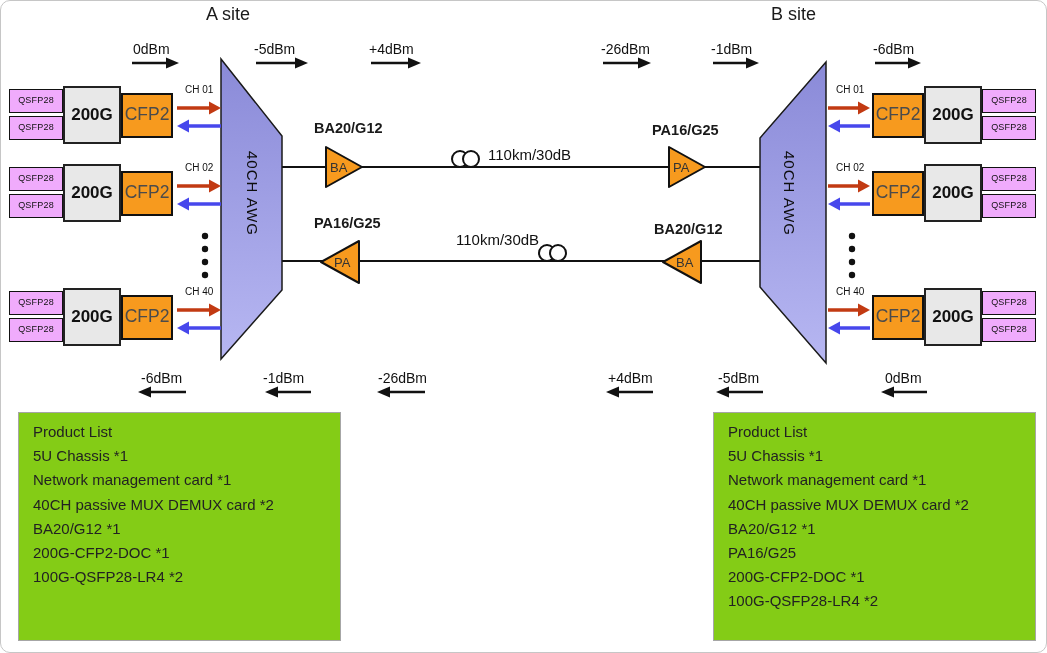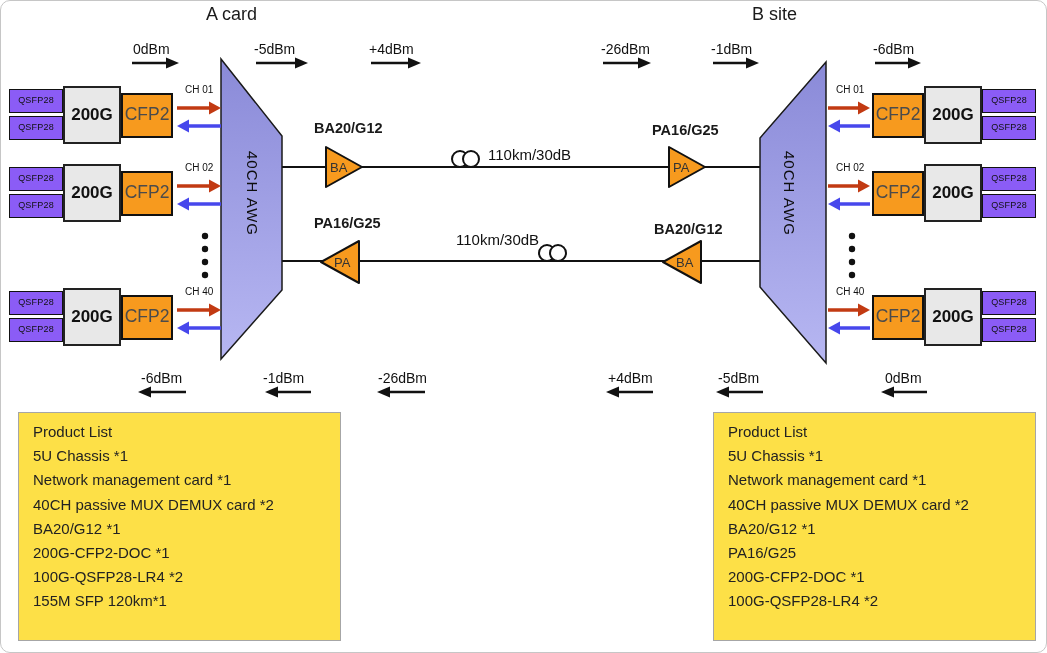--- a/index.html
+++ b/index.html
@@ -8,27 +8,27 @@
     border:1.5px solid #c6c6c6;border-radius:10px;overflow:hidden;
     font-family:"Liberation Sans", sans-serif;color:#111;box-sizing:border-box;
   }
   svg.layer{position:absolute;left:0;top:0;width:1047px;height:653px;}
   .stitle{position:absolute;font-size:18px;color:#1a1a1a;white-space:nowrap;}
   .plabel{position:absolute;font-size:14px;color:#111;white-space:nowrap;}
   .chlabel{position:absolute;font-size:10px;color:#111;white-space:nowrap;}
   .amplabel{position:absolute;font-size:14.5px;color:#1a1a1a;white-space:nowrap;font-weight:bold;}
   .spanlabel{position:absolute;font-size:15px;color:#111;white-space:nowrap;}
   .awglabel{position:absolute;writing-mode:vertical-rl;font-size:15px;color:#0d0d0d;letter-spacing:1px;white-space:nowrap;}
-  .qsfp{position:absolute;width:54px;height:24px;background:#8b5cf6;border:1.5px solid #111;
+  .qsfp{position:absolute;width:54px;height:24px;background:#f0abfc;border:1.5px solid #111;
         box-sizing:border-box;text-align:center;line-height:20px;font-size:9px;letter-spacing:.2px;}
   .g200{position:absolute;width:58px;height:58px;background:#e8e8e8;border:2px solid #222;
         box-sizing:border-box;text-align:center;line-height:53px;font-size:17px;font-weight:bold;color:#111;}
   .cfp2{position:absolute;width:52px;height:45px;background:#f79a1e;border:2.5px solid #111;
         box-sizing:border-box;text-align:center;line-height:39px;font-size:17.5px;font-weight:500;color:#4b4b4b;}
-  .plist{position:absolute;width:323px;height:229px;background:#fde047;border:1.5px solid #a6a6a6;
+  .plist{position:absolute;width:323px;height:229px;background:#84cc16;border:1.5px solid #a6a6a6;
          box-sizing:border-box;padding:7px 0 0 14px;}
   .pline{font-size:15px;line-height:24.2px;color:#222;white-space:nowrap;}
 </style>
 </head>
 <body>
 
 <div class="canvas">
 
   <svg class="layer">
     <defs>
@@ -133,22 +133,22 @@
         <circle cx="204" cy="274" r="3.2"></circle>
     </g>
     <g fill="#111">
       <circle cx="851" cy="235" r="3.2"></circle>
         <circle cx="851" cy="248" r="3.2"></circle>
         <circle cx="851" cy="261" r="3.2"></circle>
         <circle cx="851" cy="274" r="3.2"></circle>
     </g>
   </svg>
 
-  <div class="stitle" style="left:205px;top:3px">A card</div>
-  <div class="stitle" style="left:751px;top:3px">B site</div>
+  <div class="stitle" style="left:205px;top:3px">A site</div>
+  <div class="stitle" style="left:770px;top:3px">B site</div>
 
   <div class="plabel" style="left:132px;top:40px">0dBm</div>
   <div class="plabel" style="left:253px;top:40px">-5dBm</div>
   <div class="plabel" style="left:368px;top:40px">+4dBm</div>
   <div class="plabel" style="left:600px;top:40px">-26dBm</div>
   <div class="plabel" style="left:710px;top:40px">-1dBm</div>
   <div class="plabel" style="left:872px;top:40px">-6dBm</div>
 
   <div class="plabel" style="left:140px;top:369px">-6dBm</div>
   <div class="plabel" style="left:262px;top:369px">-1dBm</div>
@@ -205,21 +205,20 @@
   <div class="chlabel" style="left:835px;top:285px">CH 40</div>
 
   <div class="plist" style="left:17px;top:411px">
     <div class="pline">Product List</div>
     <div class="pline">5U Chassis *1</div>
     <div class="pline">Network management card *1</div>
     <div class="pline">40CH passive MUX DEMUX card *2</div>
     <div class="pline">BA20/G12 *1</div>
     <div class="pline">200G-CFP2-DOC *1</div>
     <div class="pline">100G-QSFP28-LR4 *2</div>
-    <div class="pline">155M SFP 120km*1</div>
   </div>
 
   <div class="plist" style="left:712px;top:411px">
     <div class="pline">Product List</div>
     <div class="pline">5U Chassis *1</div>
     <div class="pline">Network management card *1</div>
     <div class="pline">40CH passive MUX DEMUX card *2</div>
     <div class="pline">BA20/G12 *1</div>
     <div class="pline">PA16/G25</div>
     <div class="pline">200G-CFP2-DOC *1</div>

